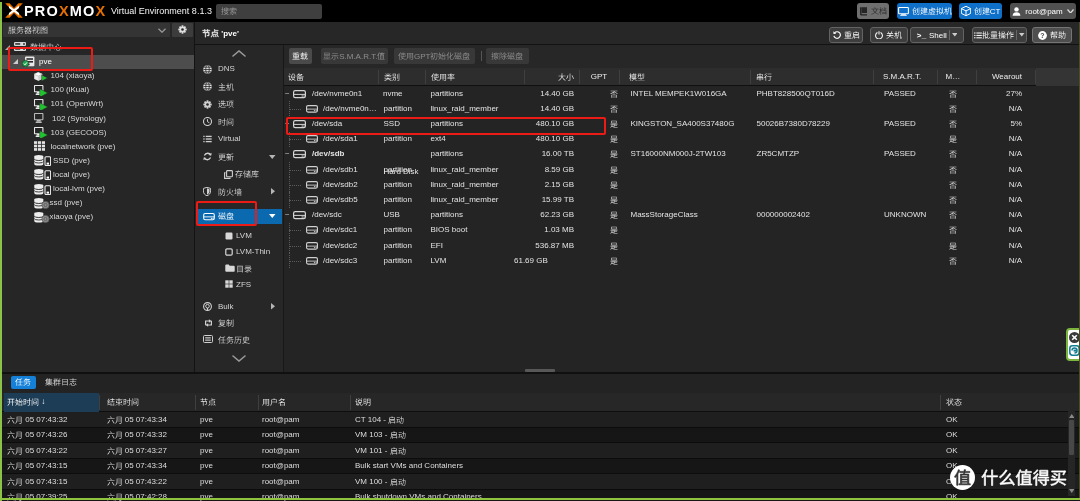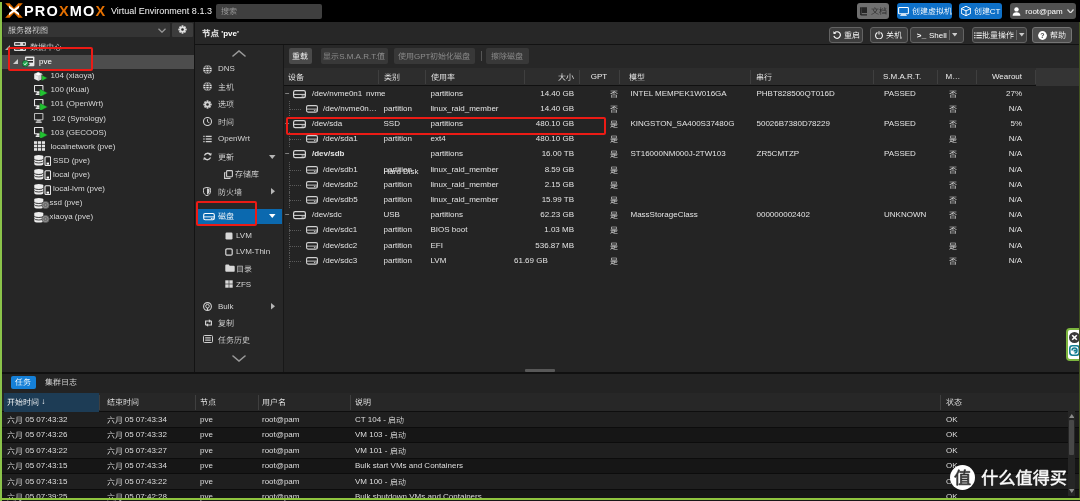--- a/index.html
+++ b/index.html
@@ -390,21 +390,21 @@
       <use href="#g95f4" x="100"></use>
     </svg></div>
 <div class="abs" style="left:203px;top:134.5px;line-height:0"><svg width="9" height="8" viewBox="0 0 9 8.6">
       <rect x="0" y="0.8" width="1.4" height="1.4" fill="#d0d0d0"></rect>
       <rect x="2.6" y="0.8" width="6.4" height="1.4" fill="#d0d0d0"></rect>
       <rect x="0" y="3.6" width="1.4" height="1.4" fill="#d0d0d0"></rect>
       <rect x="2.6" y="3.6" width="6.4" height="1.4" fill="#d0d0d0"></rect>
       <rect x="0" y="6.4" width="1.4" height="1.4" fill="#d0d0d0"></rect>
       <rect x="2.6" y="6.4" width="6.4" height="1.4" fill="#d0d0d0"></rect>
     </svg></div>
-<div class="lbl" style="left:218px;top:132px;height:14px;color:#d4d4d4;"><span style="color:#d4d4d4;">OpenWrt</span></div>
+<div class="lbl" style="left:218px;top:132px;height:14px;color:#d4d4d4;"><span style="color:#d4d4d4;">Virtual</span></div>
 <div class="abs" style="left:203px;top:152px;line-height:0"><svg width="9" height="9" viewBox="0 0 9 9">
       <path d="M7.9 3.2 A3.6 3.6 0 0 0 1.4 3.4" stroke="#d0d0d0" stroke-width="1.3" fill="none"></path>
       <path d="M8.6 0.8 L8.2 3.6 L5.5 3.1 Z" fill="#d0d0d0"></path>
       <path d="M1.1 5.8 A3.6 3.6 0 0 0 7.6 5.6" stroke="#d0d0d0" stroke-width="1.3" fill="none"></path>
       <path d="M0.4 8.2 L0.8 5.4 L3.5 5.9 Z" fill="#d0d0d0"></path>
     </svg></div>
 <div class="lbl" style="left:218px;top:149.5px;height:14px;color:#d4d4d4;"><svg class="ck" width="16" height="8" viewBox="0 -88 200 100" style="fill:#d4d4d4;">
       <use href="#g66f4" x="0"></use>
       <use href="#g65b0" x="100"></use>
     </svg></div>
@@ -570,21 +570,21 @@
 <div class="lbl" style="left:945.5px;top:67.5px;height:18px;color:#dedede;"><span style="color:#ececec;">M…</span></div>
 <div class="lbl" style="left:962px;top:67.5px;height:18px;color:#dedede;width:60px;justify-content:flex-end"><span style="color:#ececec;">Wearout</span></div>
 <div class="lbl" style="left:285px;top:86px;height:15.2px;color:#dedede;"><span style="color:#bbb">−</span></div>
 <div class="abs" style="left:293px;top:88.6px;line-height:0"><svg width="13" height="10" viewBox="0 0 13 10">
       <rect x="0.6" y="1.6" width="11.8" height="7" rx="1.6" fill="none" stroke="#d5d5d5" stroke-width="1.2"></rect>
       <path d="M0.8 5.4 L12.2 5.4" stroke="#d5d5d5" stroke-width="1"></path>
       <circle cx="9.2" cy="7" r="0.7" fill="#d5d5d5"></circle>
       <circle cx="11" cy="7" r="0.7" fill="#d5d5d5"></circle>
     </svg></div>
 <div class="lbl" style="left:312px;top:86px;height:15.2px;color:#dedede;"><span style="color:#e3e3e3">/dev/nvme0n1</span></div>
-<div class="lbl" style="left:366px;top:86px;height:15.2px;color:#dedede;"><span style="color:#e3e3e3">nvme</span></div>
+<div class="lbl" style="left:383px;top:86px;height:15.2px;color:#dedede;"><span style="color:#e3e3e3">nvme</span></div>
 <div class="lbl" style="left:430.5px;top:86px;height:15.2px;color:#dedede;"><span style="color:#e3e3e3">partitions</span></div>
 <div class="lbl" style="left:514px;top:86px;height:15.2px;color:#dedede;width:60px;justify-content:flex-end"><span style="color:#e3e3e3">14.40 GB</span></div>
 <div class="lbl" style="left:583px;top:86px;height:15.2px;color:#dedede;width:34.5px;justify-content:flex-end"><svg class="ck" width="8" height="8" viewBox="0 -88 100 100" style="fill:#e3e3e3;">
       <use href="#g5426" x="0"></use>
     </svg></div>
 <div class="lbl" style="left:630.5px;top:86px;height:15.2px;color:#dedede;"><span style="color:#e3e3e3">INTEL MEMPEK1W016GA</span></div>
 <div class="lbl" style="left:756.5px;top:86px;height:15.2px;color:#dedede;"><span style="color:#e3e3e3">PHBT828500QT016D</span></div>
 <div class="lbl" style="left:884px;top:86px;height:15.2px;color:#dedede;"><span style="color:#e3e3e3">PASSED</span></div>
 <div class="lbl" style="left:937px;top:86px;height:15.2px;color:#dedede;width:32px;justify-content:center"><svg class="ck" width="8" height="8" viewBox="0 -88 100 100" style="fill:#e3e3e3;">
       <use href="#g5426" x="0"></use>

